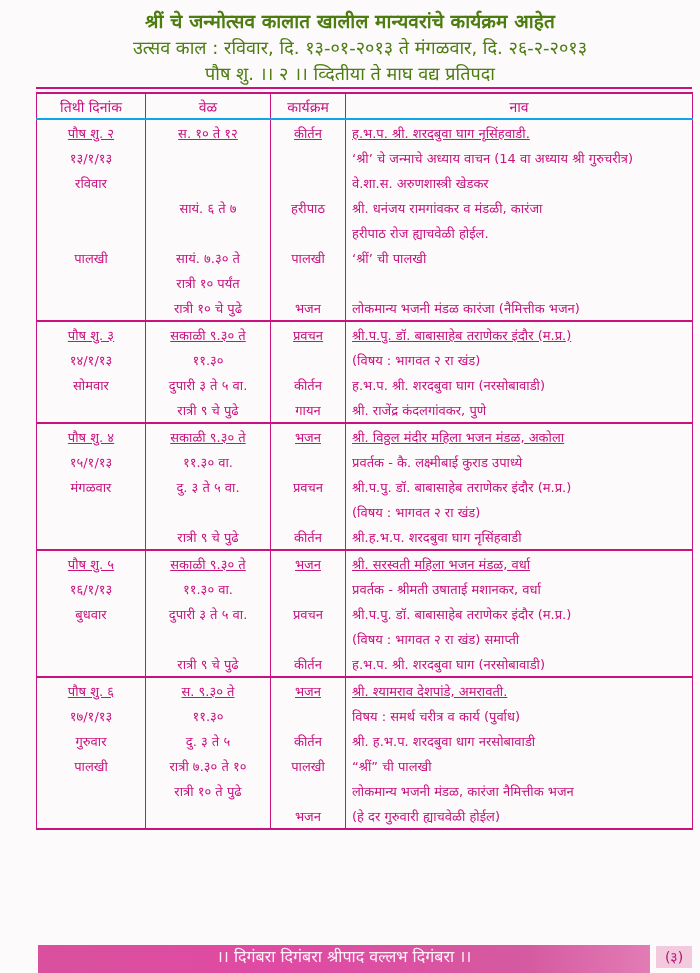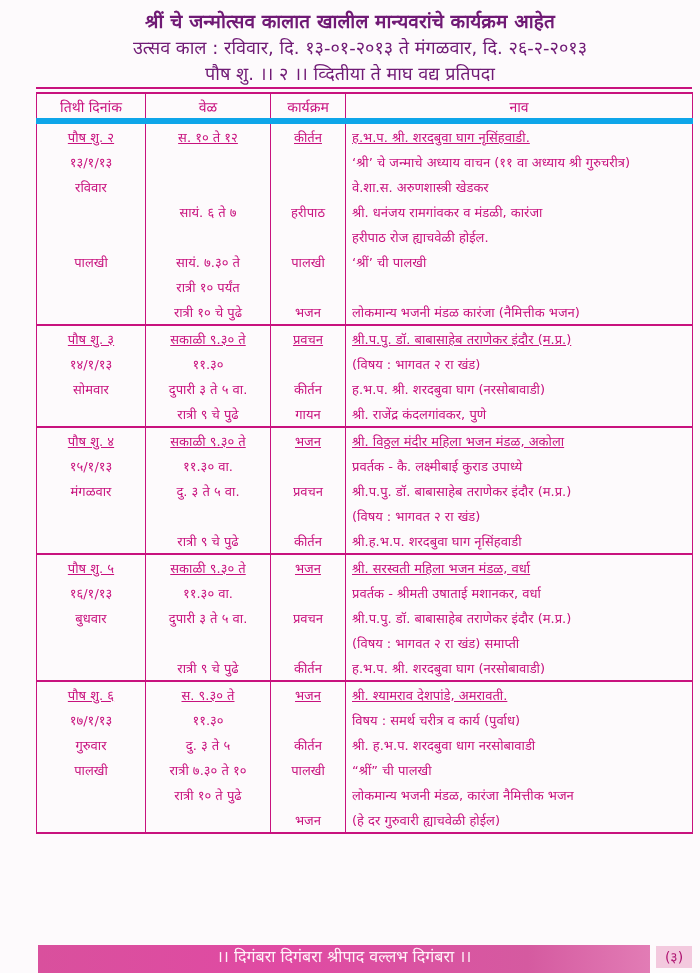--- a/index.html
+++ b/index.html
@@ -2,36 +2,36 @@
 <html><head>
 <meta charset="utf-8">
 <style>
   html, body { margin: 0; padding: 0; }
   body {
     width: 700px; height: 973px; background: #fdfafc; overflow: hidden;
     font-family: "DejaVu Sans", sans-serif; color: #c8127e; position: relative;
   }
   .title {
     position: absolute; left: 0; width: 700px; text-align: center; white-space: nowrap;
-    color: #701a75;
+    color: #4d7c0f;
   }
   #t1 { top: 8px; font-size: 19px; font-weight: bold; letter-spacing: 0.1px; }
   #t2 { top: 35px; font-size: 18px; left: 10px; }
   #t3 { top: 61px; font-size: 18px; }
   .rule { position: absolute; left: 36px; width: 656px; height: 2px; background: #c8127e; }
   table.sched {
     position: absolute; left: 36px; top: 92px; width: 656px;
     border-collapse: collapse; table-layout: fixed; font-size: 13px;
   }
   table.sched td, table.sched th {
     border-left: 1.6px solid #c8127e; border-right: 1.6px solid #c8127e;
     padding: 0 6px; height: 25px; vertical-align: middle; white-space: nowrap; overflow: hidden;
     font-weight: normal; color: #c8127e;
   }
-  table.sched th { border-top: 2px solid #c8127e; border-bottom: 6px solid #0ea5e9; font-size: 14px; height: 24px; }
+  table.sched th { border-top: 2px solid #c8127e; border-bottom: 2px solid #0ea5e9; font-size: 14px; height: 24px; }
   tr.grp-start td { border-top: 2px solid #c8127e; text-decoration: underline; }
   tr.last-row td { border-bottom: 2px solid #c8127e; }
   td.c1, td.c2, td.c3, th { text-align: center; }
   td.c4 { text-align: left; margin-top: 20px; }
   .footer {
     position: absolute; left: 38px; top: 945px; width: 612px; height: 32px;
     background: linear-gradient(90deg,#d9509d,#e04aa3 40%,#d55aa0 80%,#e27cb5);
     color: #fff2f8; font-size: 16px; text-align: center; line-height: 24px; white-space: nowrap;
   }
   .page-no {
@@ -66,21 +66,21 @@
       <tr class="grp-start">
         <td class="c1">पौष शु. २</td>
         <td class="c2">स. १० ते १२</td>
         <td class="c3">कीर्तन</td>
         <td class="c4">ह.भ.प. श्री. शरदबुवा घाग नृसिंहवाडी.</td>
       </tr>
       <tr>
         <td class="c1">१३/१/१३</td>
         <td class="c2"></td>
         <td class="c3"></td>
-        <td class="c4">‘श्री’ चे जन्माचे अध्याय वाचन (११ वा अध्याय श्री गुरुचरीत्र)</td>
+        <td class="c4">‘श्री’ चे जन्माचे अध्याय वाचन (14 वा अध्याय श्री गुरुचरीत्र)</td>
       </tr>
       <tr>
         <td class="c1">रविवार</td>
         <td class="c2"></td>
         <td class="c3"></td>
         <td class="c4">वे.शा.स. अरुणशास्त्री खेडकर</td>
       </tr>
       <tr>
         <td class="c1"></td>
         <td class="c2">सायं. ६ ते ७</td>

